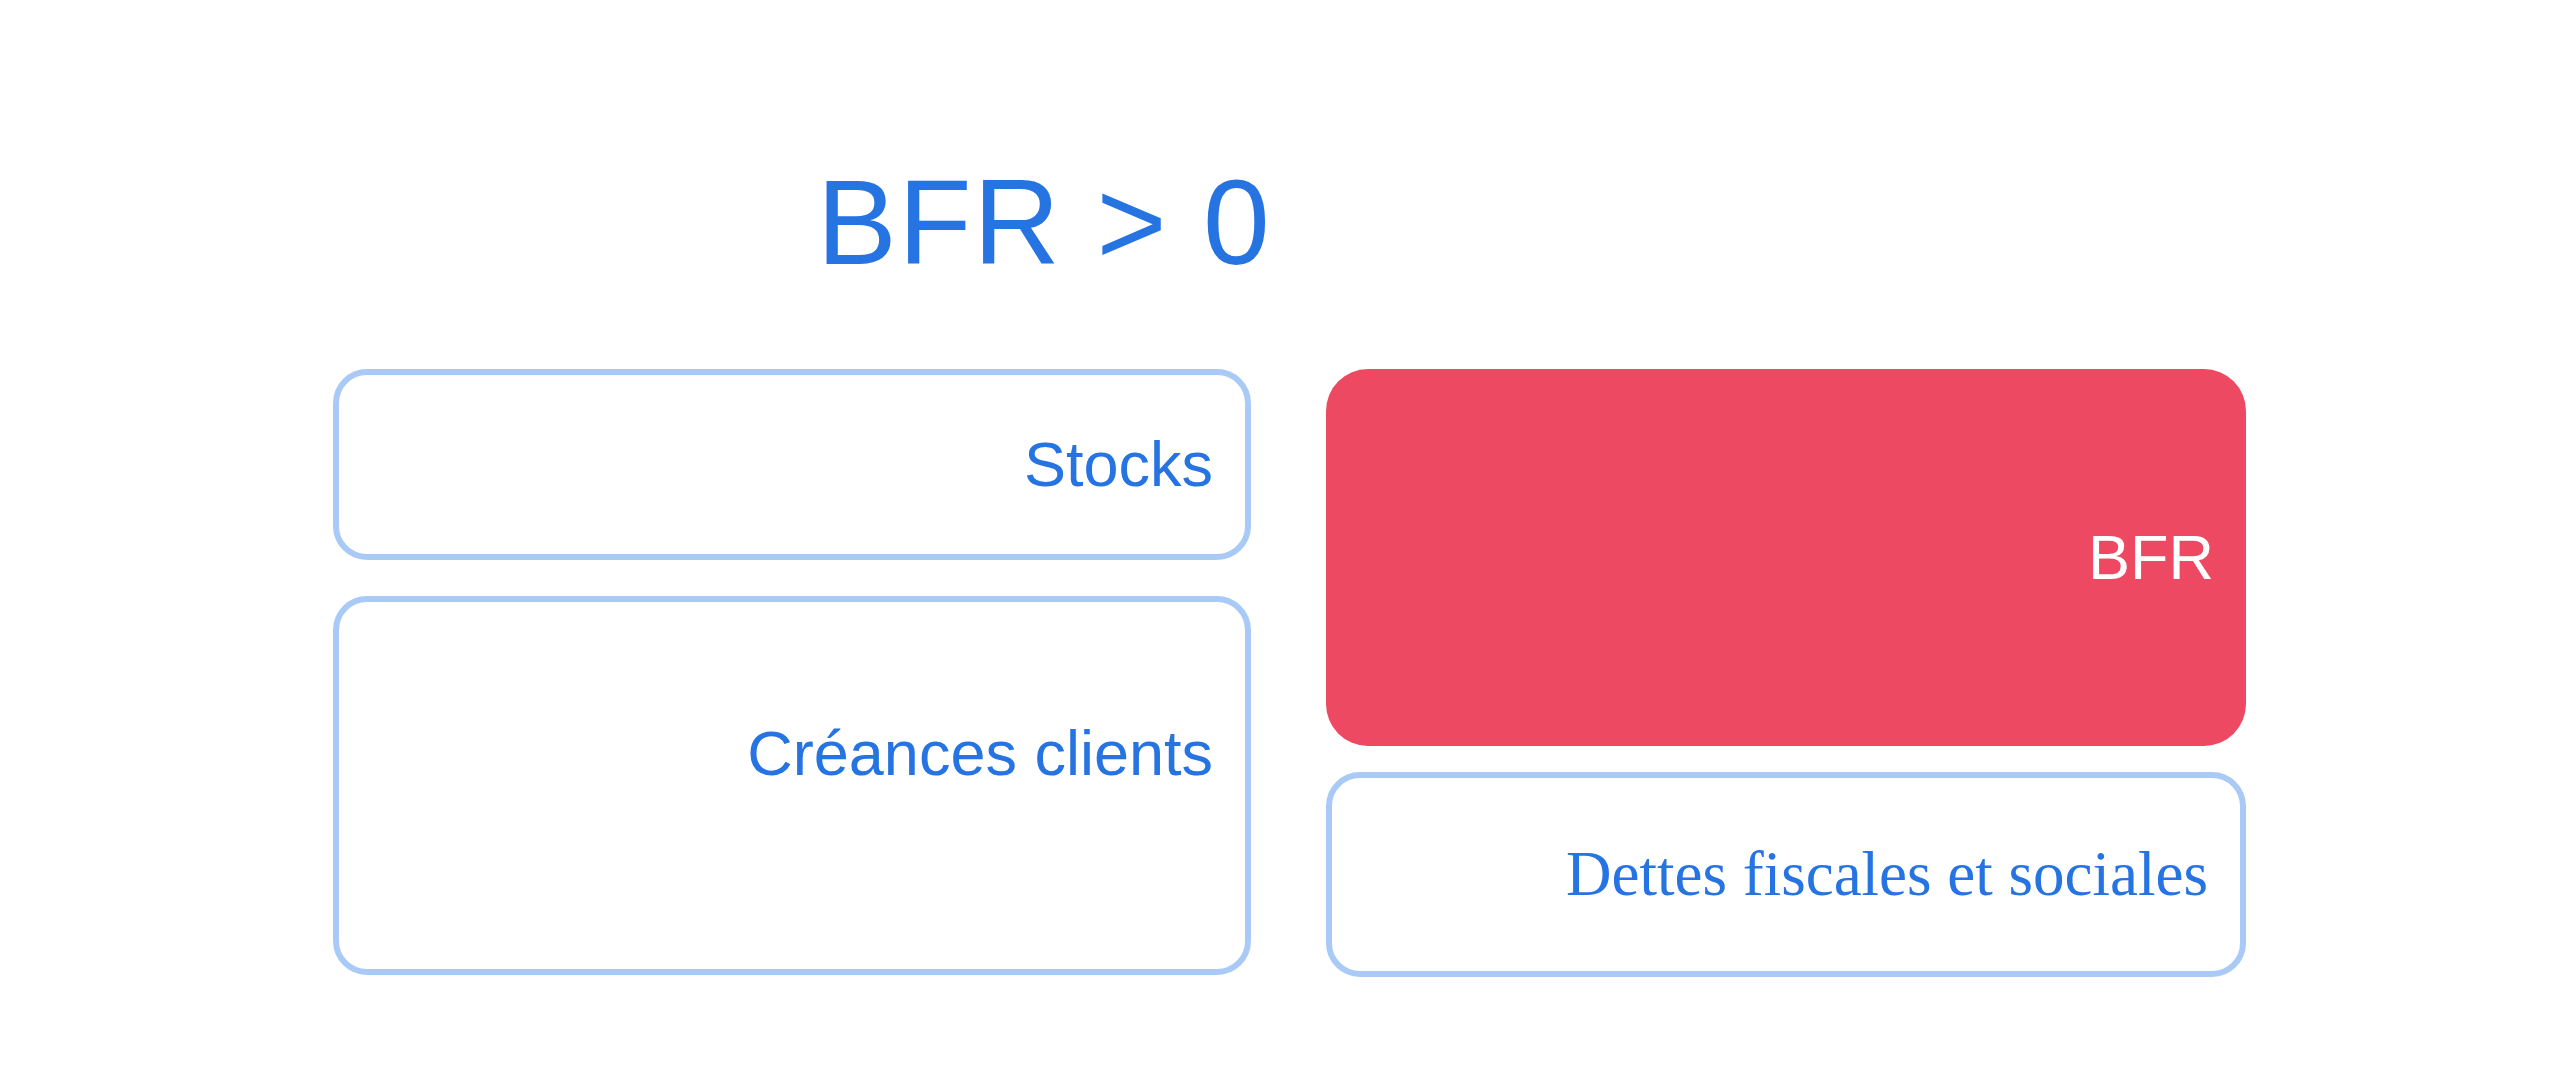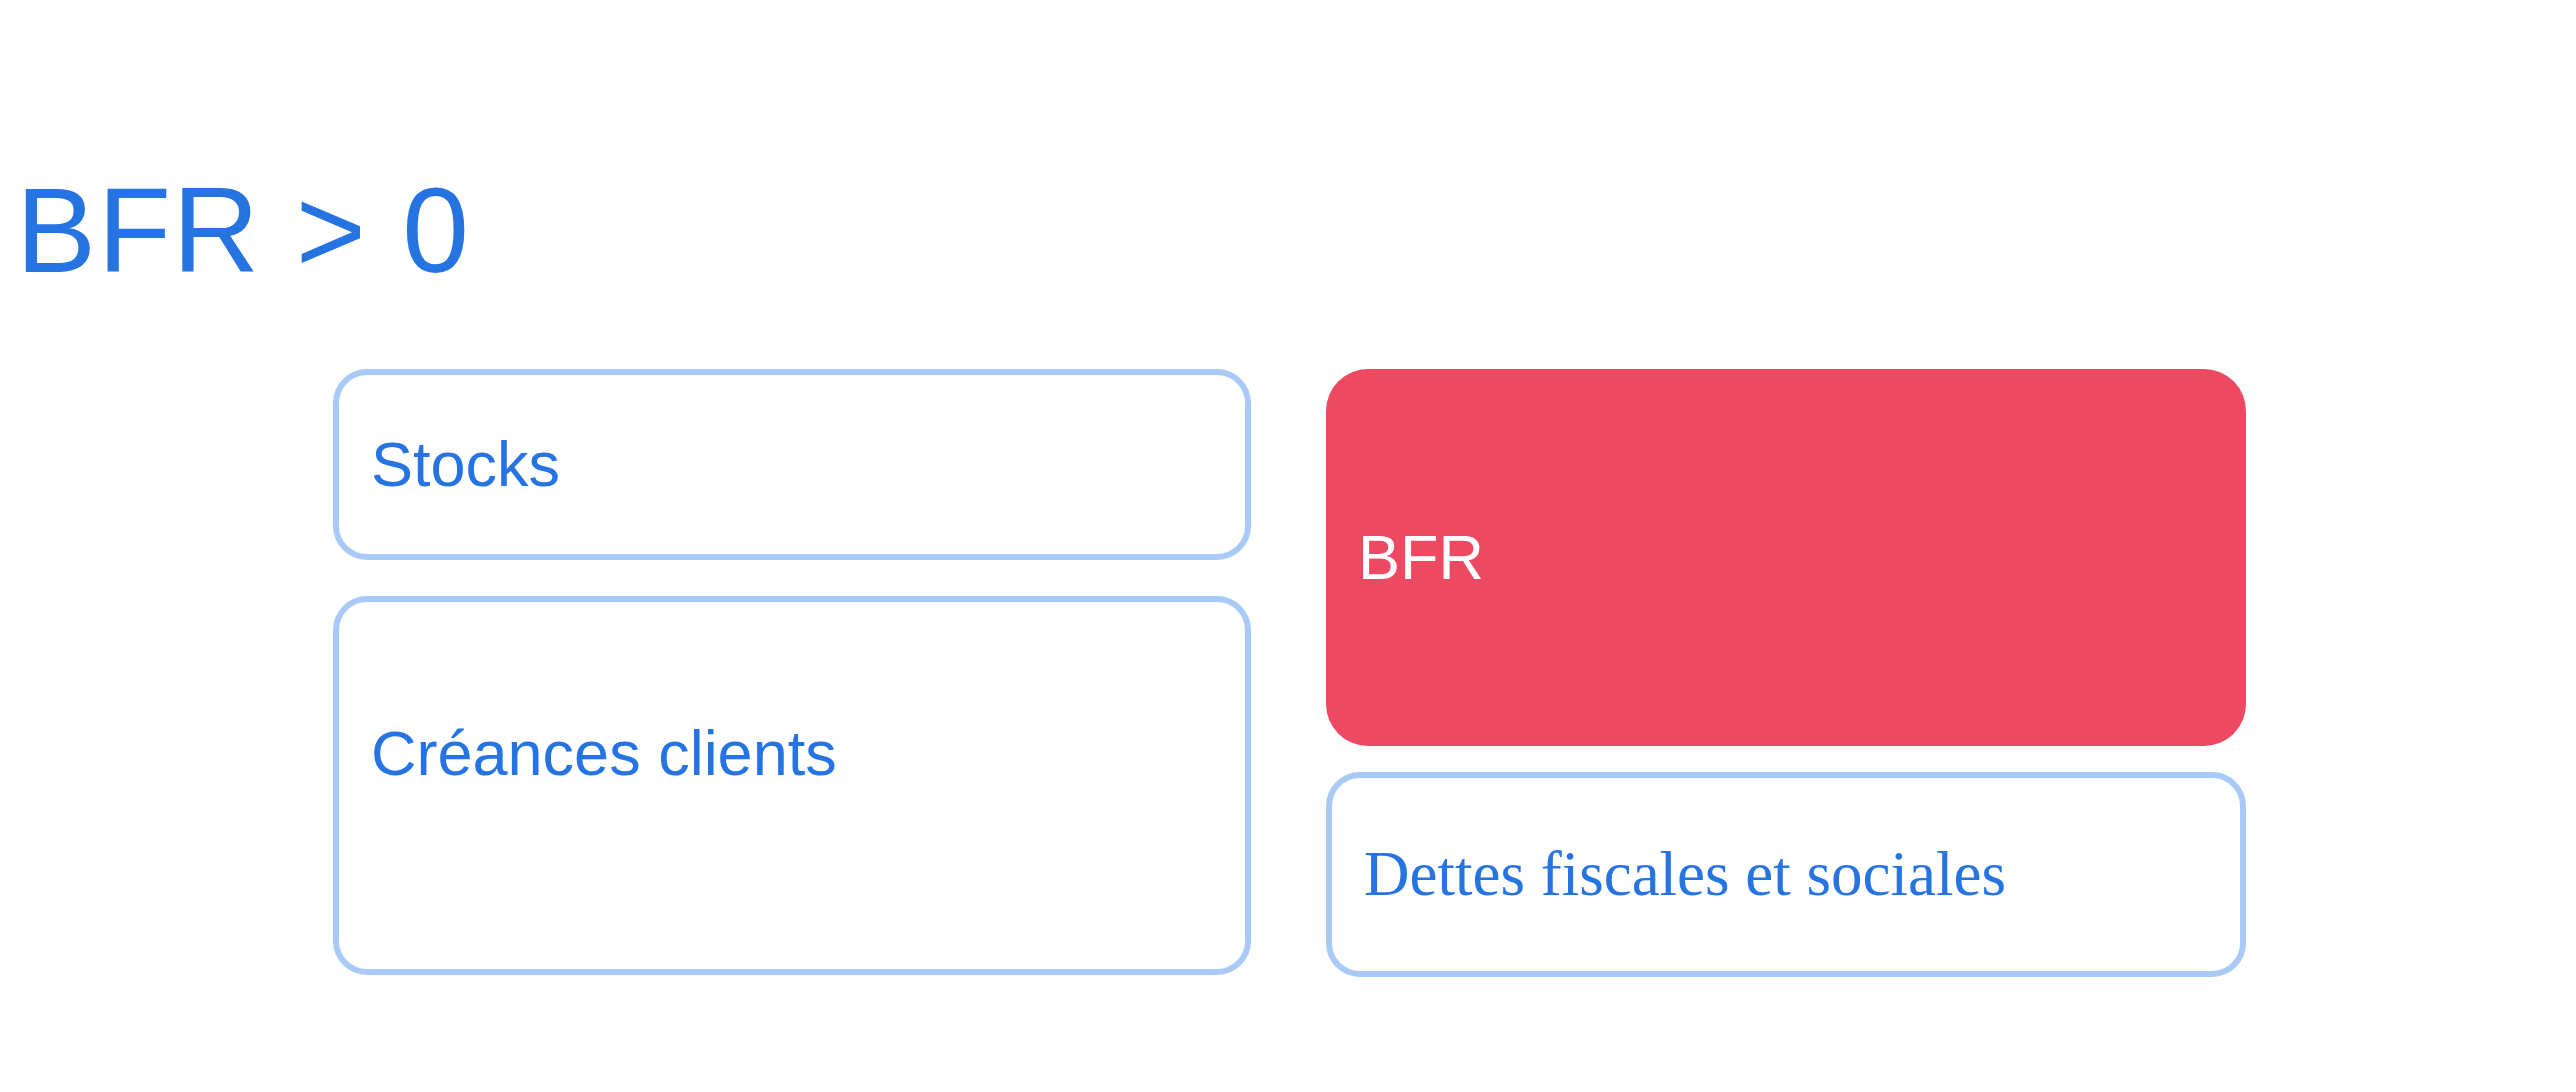--- a/index.html
+++ b/index.html
@@ -20,34 +20,34 @@
     height: 1092px;
     background: var(--background);
     font-family: "Liberation Sans", sans-serif;
     overflow: hidden;
   }
   .title {
     position: absolute;
     left: 0;
     top: 154px;
     width: 2072px;
-    margin: 16px;
-    text-align: left;
+    margin: 8px;
+    text-align: center;
     font-size: 120px;
     font-weight: 400;
     line-height: 1;
     letter-spacing: 1.6px;
     color: var(--accent-blue);
   }
   .box {
     position: absolute;
     box-sizing: border-box;
     display: flex;
     align-items: center;
-    justify-content: flex-start;
+    justify-content: flex-end;
     text-align: center;
     background: #FFFFFF;
     border: 6.4px solid var(--border-blue);
     border-radius: 34px;
     color: var(--accent-blue);
     font-size: 63px;
     line-height: 1.1;
     font-weight: 400;
   }
   .box--stocks {

